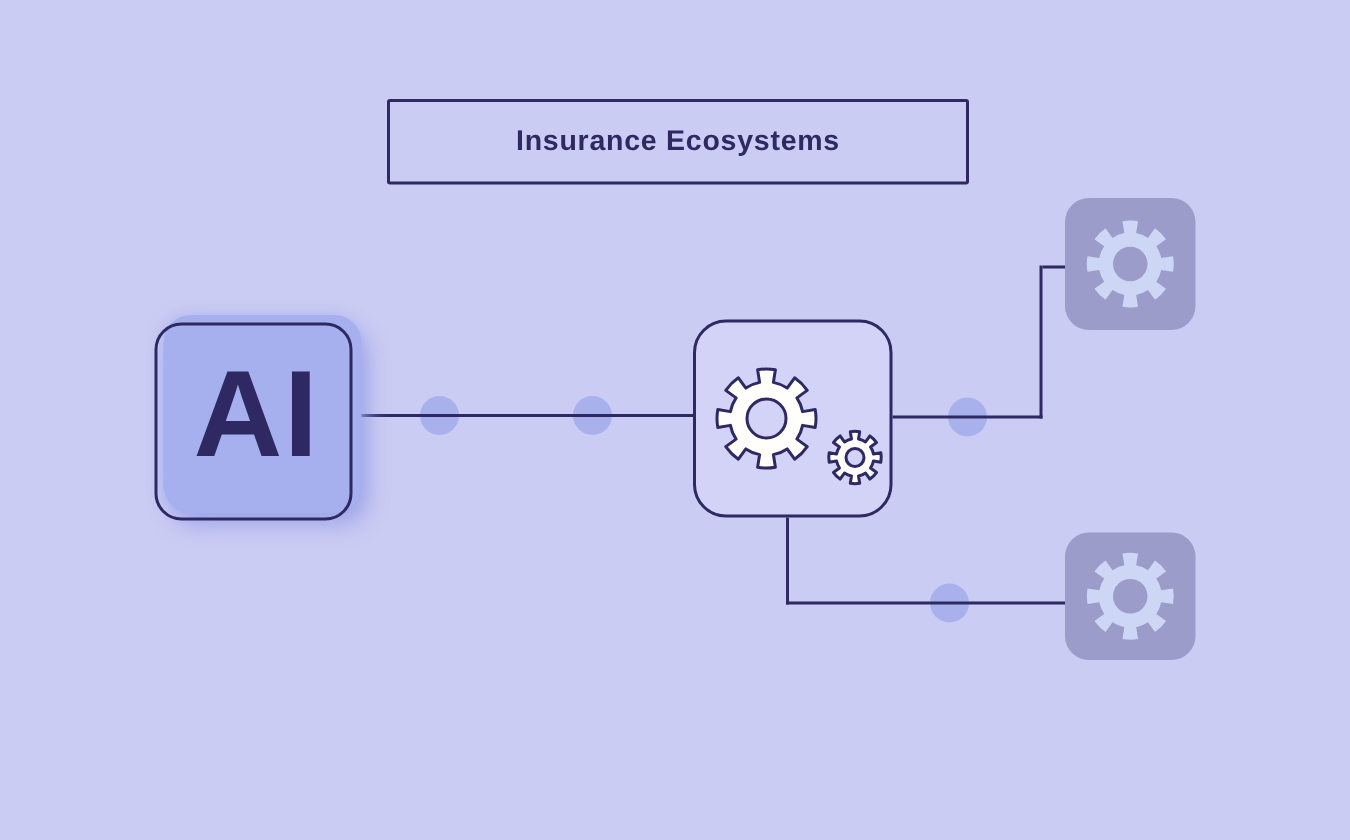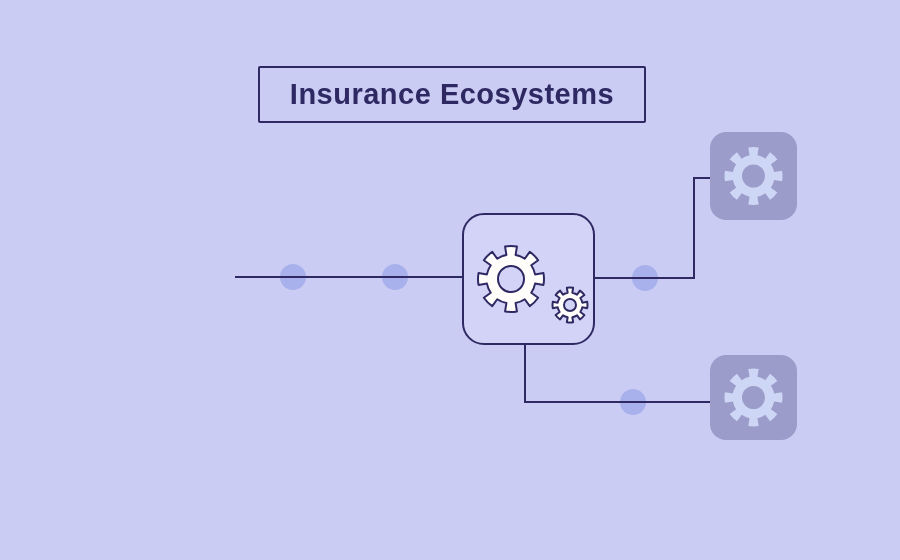--- a/index.html
+++ b/index.html
@@ -19,21 +19,21 @@
     position:relative;width:900px;height:560px;
     background:var(--background);
   }
   
   .title-box{
     position:absolute;left:258px;top:66px;width:388px;height:57px;
     border:2px solid var(--ink);border-radius:2px;
     display:flex;align-items:center;justify-content:center;
   }
   .title-text{
-    color:var(--ink);font-size:29px;font-weight:700;letter-spacing:.5px;
+    color:var(--ink);font-size:19px;font-weight:700;letter-spacing:.5px;
     white-space:nowrap;
   }
   
   .ai-node{position:absolute;left:103px;top:210px;width:140px;height:140px;}
   .ai-fill{
     position:absolute;left:6px;top:0;width:132px;height:132px;
     background:var(--accent-periwinkle);border-radius:18px;
     box-shadow:4px 8px 14px rgba(150,160,232,.85), -2px -2px 8px rgba(178,188,240,.6);
   }
   .ai-outline{
@@ -85,20 +85,26 @@
   <div class="dot" style="left:632px;top:265px;"></div>
   <div class="dot" style="left:620px;top:389px;"></div>
 
   <div class="line h" style="left:235px;top:276px;width:227px;"></div>
   <div class="line h" style="left:595px;top:277px;width:100px;"></div>
   <div class="line v" style="left:693px;top:177px;height:102px;"></div>
   <div class="line h" style="left:695px;top:177px;width:15px;"></div>
   <div class="line v" style="left:524px;top:345px;height:58px;"></div>
   <div class="line h" style="left:524px;top:401px;width:186px;"></div>
 
+  <div class="ai-node">
+    <div class="ai-fill"></div>
+    <div class="ai-outline">
+      <span class="ai-label">AI</span>
+    </div>
+  </div>
 
   <div class="process-node">
     <svg width="133" height="132" viewBox="0 0 133 132">
       <path class="gear-stroke" d="M41.07 31.54A33 33 0 0 1 52.93 31.54L51.59 39.93A24.5 24.5 0 0 1 60.77 43.74L65.76 36.85A33 33 0 0 1 74.15 45.24L67.26 50.23A24.5 24.5 0 0 1 71.07 59.41L79.46 58.07A33 33 0 0 1 79.46 69.93L71.07 68.59A24.5 24.5 0 0 1 67.26 77.77L74.15 82.76A33 33 0 0 1 65.76 91.15L60.77 84.26A24.5 24.5 0 0 1 51.59 88.07L52.93 96.46A33 33 0 0 1 41.07 96.46L42.41 88.07A24.5 24.5 0 0 1 33.23 84.26L28.24 91.15A33 33 0 0 1 19.85 82.76L26.74 77.77A24.5 24.5 0 0 1 22.93 68.59L14.54 69.93A33 33 0 0 1 14.54 58.07L22.93 59.41A24.5 24.5 0 0 1 26.74 50.23L19.85 45.24A33 33 0 0 1 28.24 36.85L33.23 43.74A24.5 24.5 0 0 1 42.41 39.93ZM60.00 64.00A13 13 0 1 0 34.00 64.00A13 13 0 1 0 60.00 64.00Z"></path>
       <path class="gear-stroke" d="M102.86 72.78A17.5 17.5 0 0 1 109.14 72.78L108.34 77.72A12.5 12.5 0 0 1 113.03 79.66L115.95 75.60A17.5 17.5 0 0 1 120.40 80.05L116.34 82.97A12.5 12.5 0 0 1 118.28 87.66L123.22 86.86A17.5 17.5 0 0 1 123.22 93.14L118.28 92.34A12.5 12.5 0 0 1 116.34 97.03L120.40 99.95A17.5 17.5 0 0 1 115.95 104.40L113.03 100.34A12.5 12.5 0 0 1 108.34 102.28L109.14 107.22A17.5 17.5 0 0 1 102.86 107.22L103.66 102.28A12.5 12.5 0 0 1 98.97 100.34L96.05 104.40A17.5 17.5 0 0 1 91.60 99.95L95.66 97.03A12.5 12.5 0 0 1 93.72 92.34L88.78 93.14A17.5 17.5 0 0 1 88.78 86.86L93.72 87.66A12.5 12.5 0 0 1 95.66 82.97L91.60 80.05A17.5 17.5 0 0 1 96.05 75.60L98.97 79.66A12.5 12.5 0 0 1 103.66 77.72ZM112.00 90.00A6 6 0 1 0 100.00 90.00A6 6 0 1 0 112.00 90.00Z"></path>
     </svg>
   </div>
 
   <div class="output-node output-top">
     <svg width="87" height="88" viewBox="0 0 87 88">

